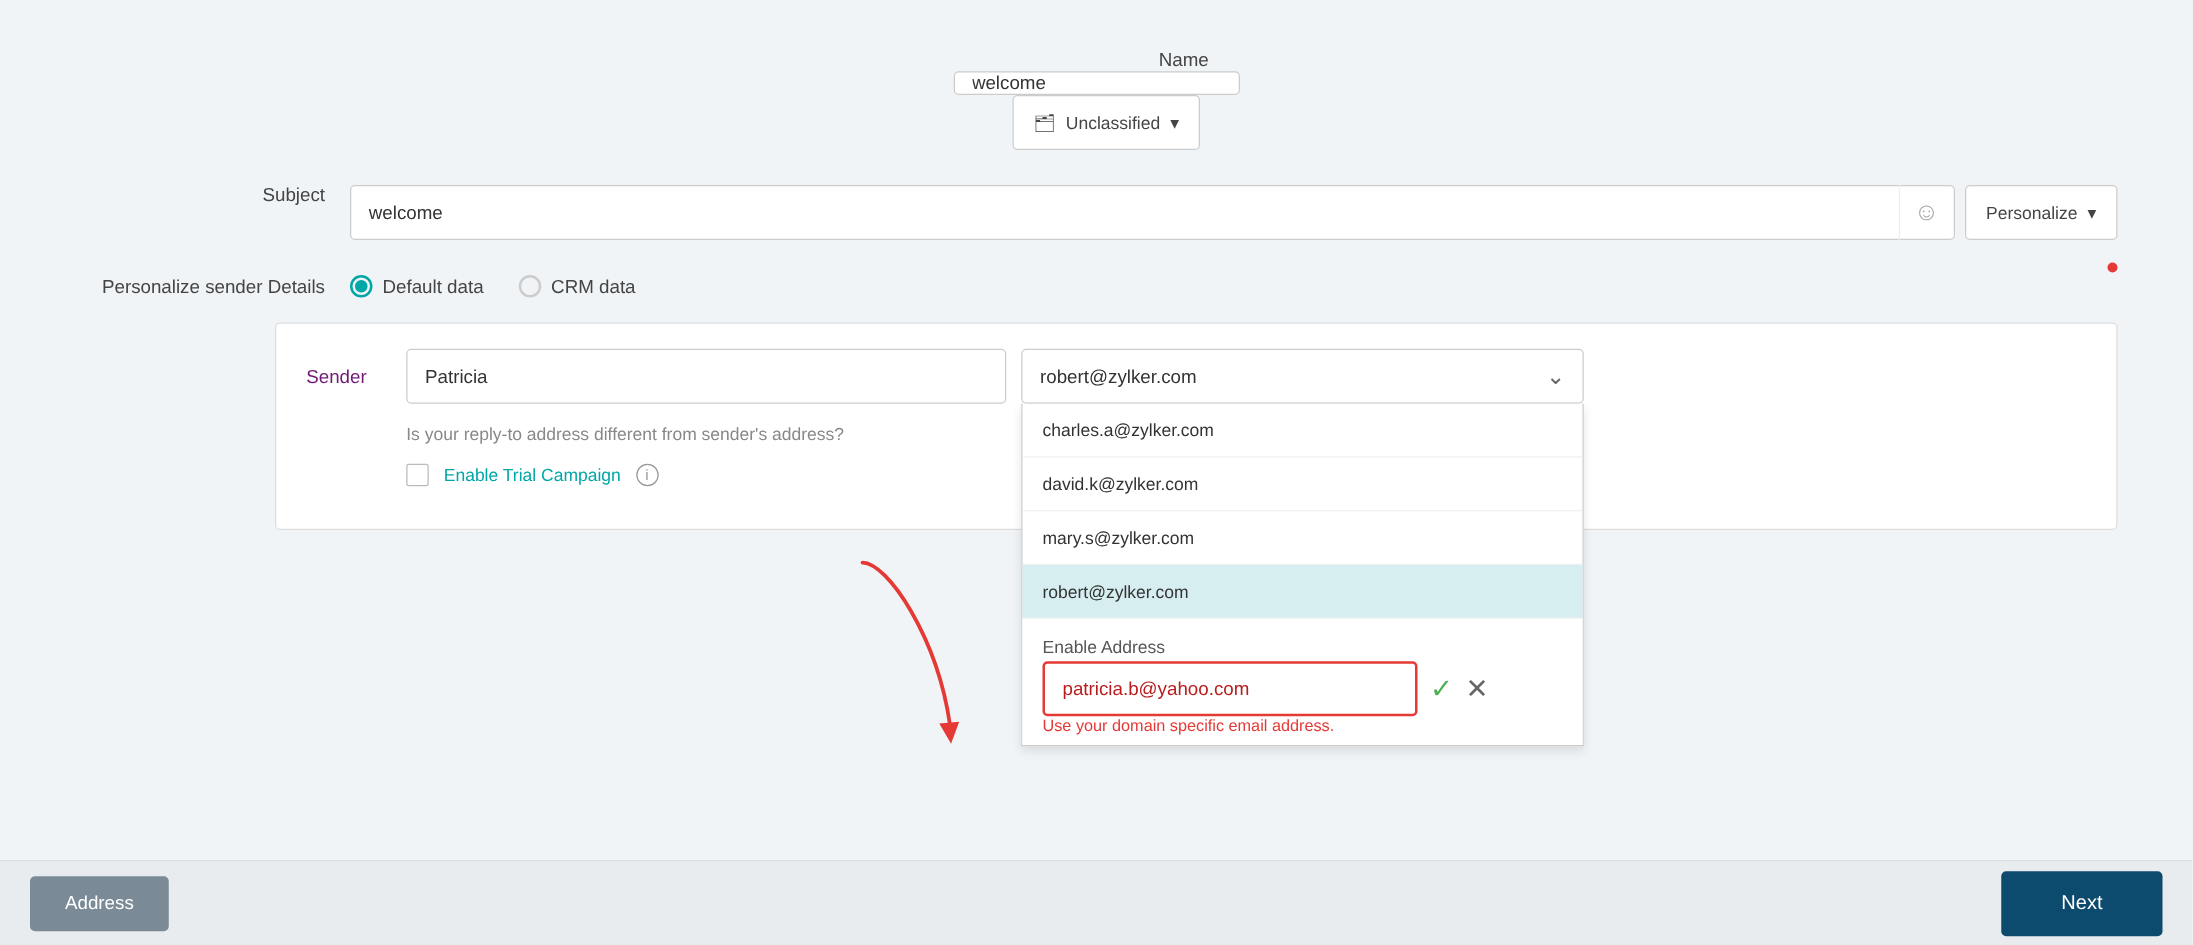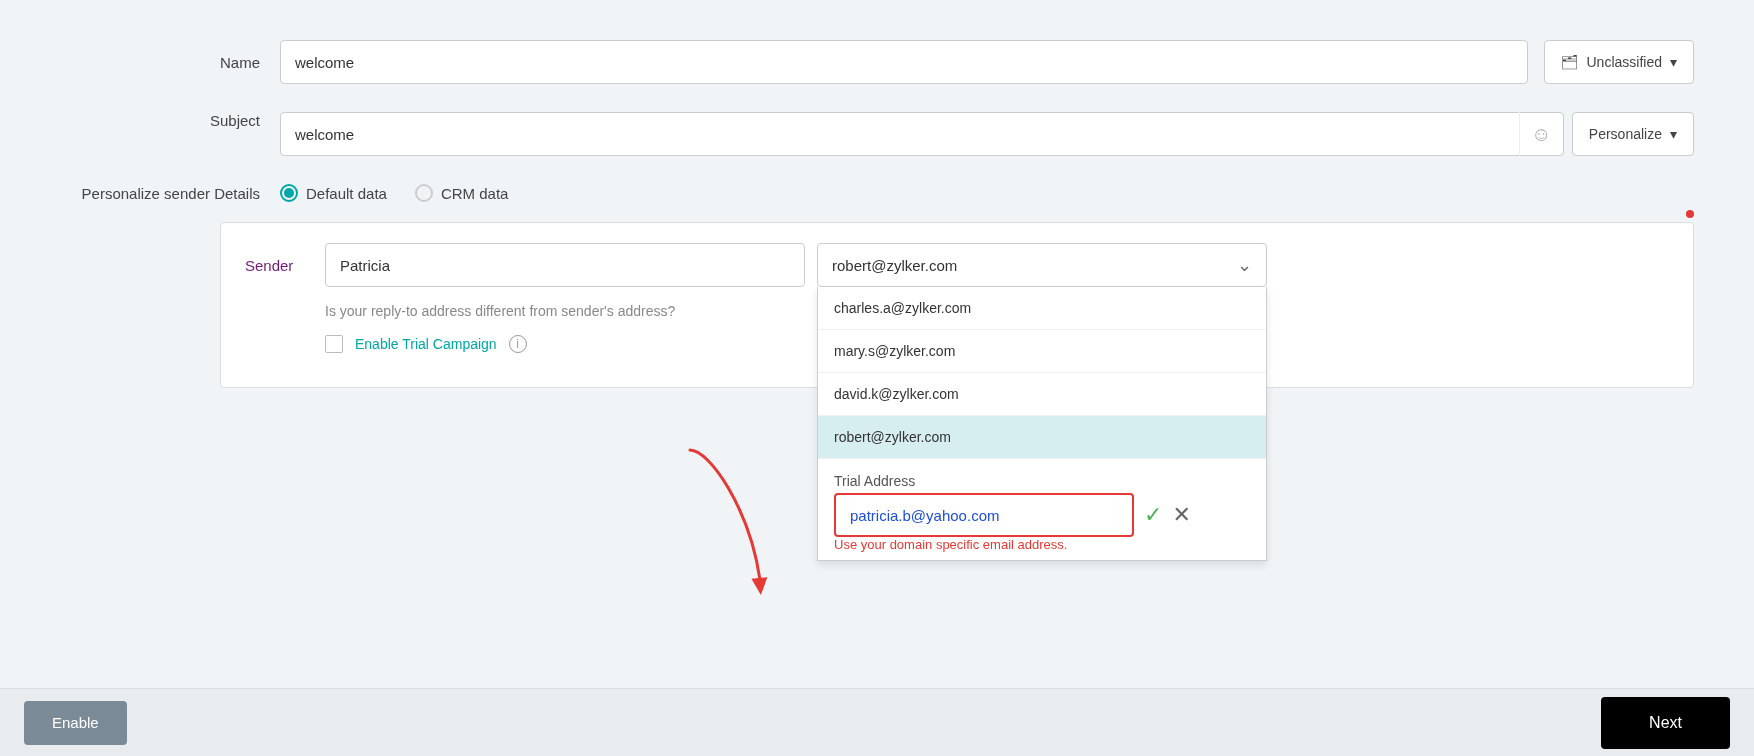--- a/index.html
+++ b/index.html
@@ -25,20 +25,21 @@
       flex: 1;
       padding: 40px 60px 20px 60px;
       position: relative;
     }
 
     
     .form-row {
       display: flex;
       align-items: center;
       margin-bottom: 28px;
+      flex-direction: column;
     }
 
     .form-label {
       width: 220px;
       text-align: right;
       padding-right: 20px;
       color: #444;
       font-size: 15px;
     }
 
@@ -284,21 +285,21 @@
       margin-bottom: 4px;
     }
 
     .email-text-input {
       width: 300px;
       height: 44px;
       border: 2px solid #e53935;
       border-radius: 4px;
       padding: 0 14px;
       font-size: 15px;
-      color: #1d4ed8;
+      color: #b91c1c;
       outline: none;
     }
 
     .check-icon {
       font-size: 22px;
       color: #4caf50;
       cursor: pointer;
     }
 
     .x-icon {
@@ -376,21 +377,21 @@
       color: #fff;
       border: none;
       border-radius: 4px;
       font-size: 15px;
       cursor: pointer;
     }
 
     .next-btn {
       height: 52px;
       padding: 0 48px;
-      background: #000000;
+      background: #0c4a6e;
       color: #fff;
       border: none;
       border-radius: 4px;
       font-size: 16px;
       font-weight: 500;
       cursor: pointer;
     }
 
     svg.arrow-svg {
       overflow: visible;
@@ -447,26 +448,26 @@
         <span class="sender-label">Sender</span>
         <input class="sender-name-input" type="text" value="Patricia" style="">
         <div style="position: relative;">
           <div class="email-dropdown">
             <span>robert@zylker.com</span>
             <span class="dropdown-arrow">⌄</span>
           </div>
 
           <div class="dropdown-list">
             <div class="dropdown-item">charles.a@zylker.com</div>
+            <div class="dropdown-item">david.k@zylker.com</div>
             <div class="dropdown-item">mary.s@zylker.com</div>
-            <div class="dropdown-item">david.k@zylker.com</div>
             <div class="dropdown-item selected-item">robert@zylker.com</div>
 
             <div style="padding: 14px 16px 8px 16px; background: #fff;">
-              <div class="email-label-text">Trial Address</div>
+              <div class="email-label-text">Enable Address</div>
               <div class="email-input-row">
                 <input class="email-text-input" type="text" value="patricia.b@yahoo.com" style="">
                 <span class="check-icon">✓</span>
                 <span class="x-icon">✕</span>
               </div>
               <div class="domain-warning">Use your domain specific email address.</div>
             </div>
           </div>
         </div>
       </div>
@@ -483,17 +484,17 @@
     </div>
 
     <svg class="arrow-svg" style="position:absolute; left: 630px; top: 430px; width: 200px; height: 180px; z-index: 300; pointer-events: none;" viewBox="0 0 200 180">
       <path d="M 60 20 C 80 20, 120 80, 130 150" stroke="#e53935" stroke-width="3" fill="none" stroke-linecap="round"></path>
       <polygon points="122,148 130,165 138,148" fill="#e53935" transform="rotate(-5, 130, 155)"></polygon>
     </svg>
 
   </div>
 
   <div class="footer">
-    <button class="cancel-btn">Enable</button>
+    <button class="cancel-btn">Address</button>
     <button class="next-btn">Next</button>
   </div>
 
 </div>
 
 </body></html>

